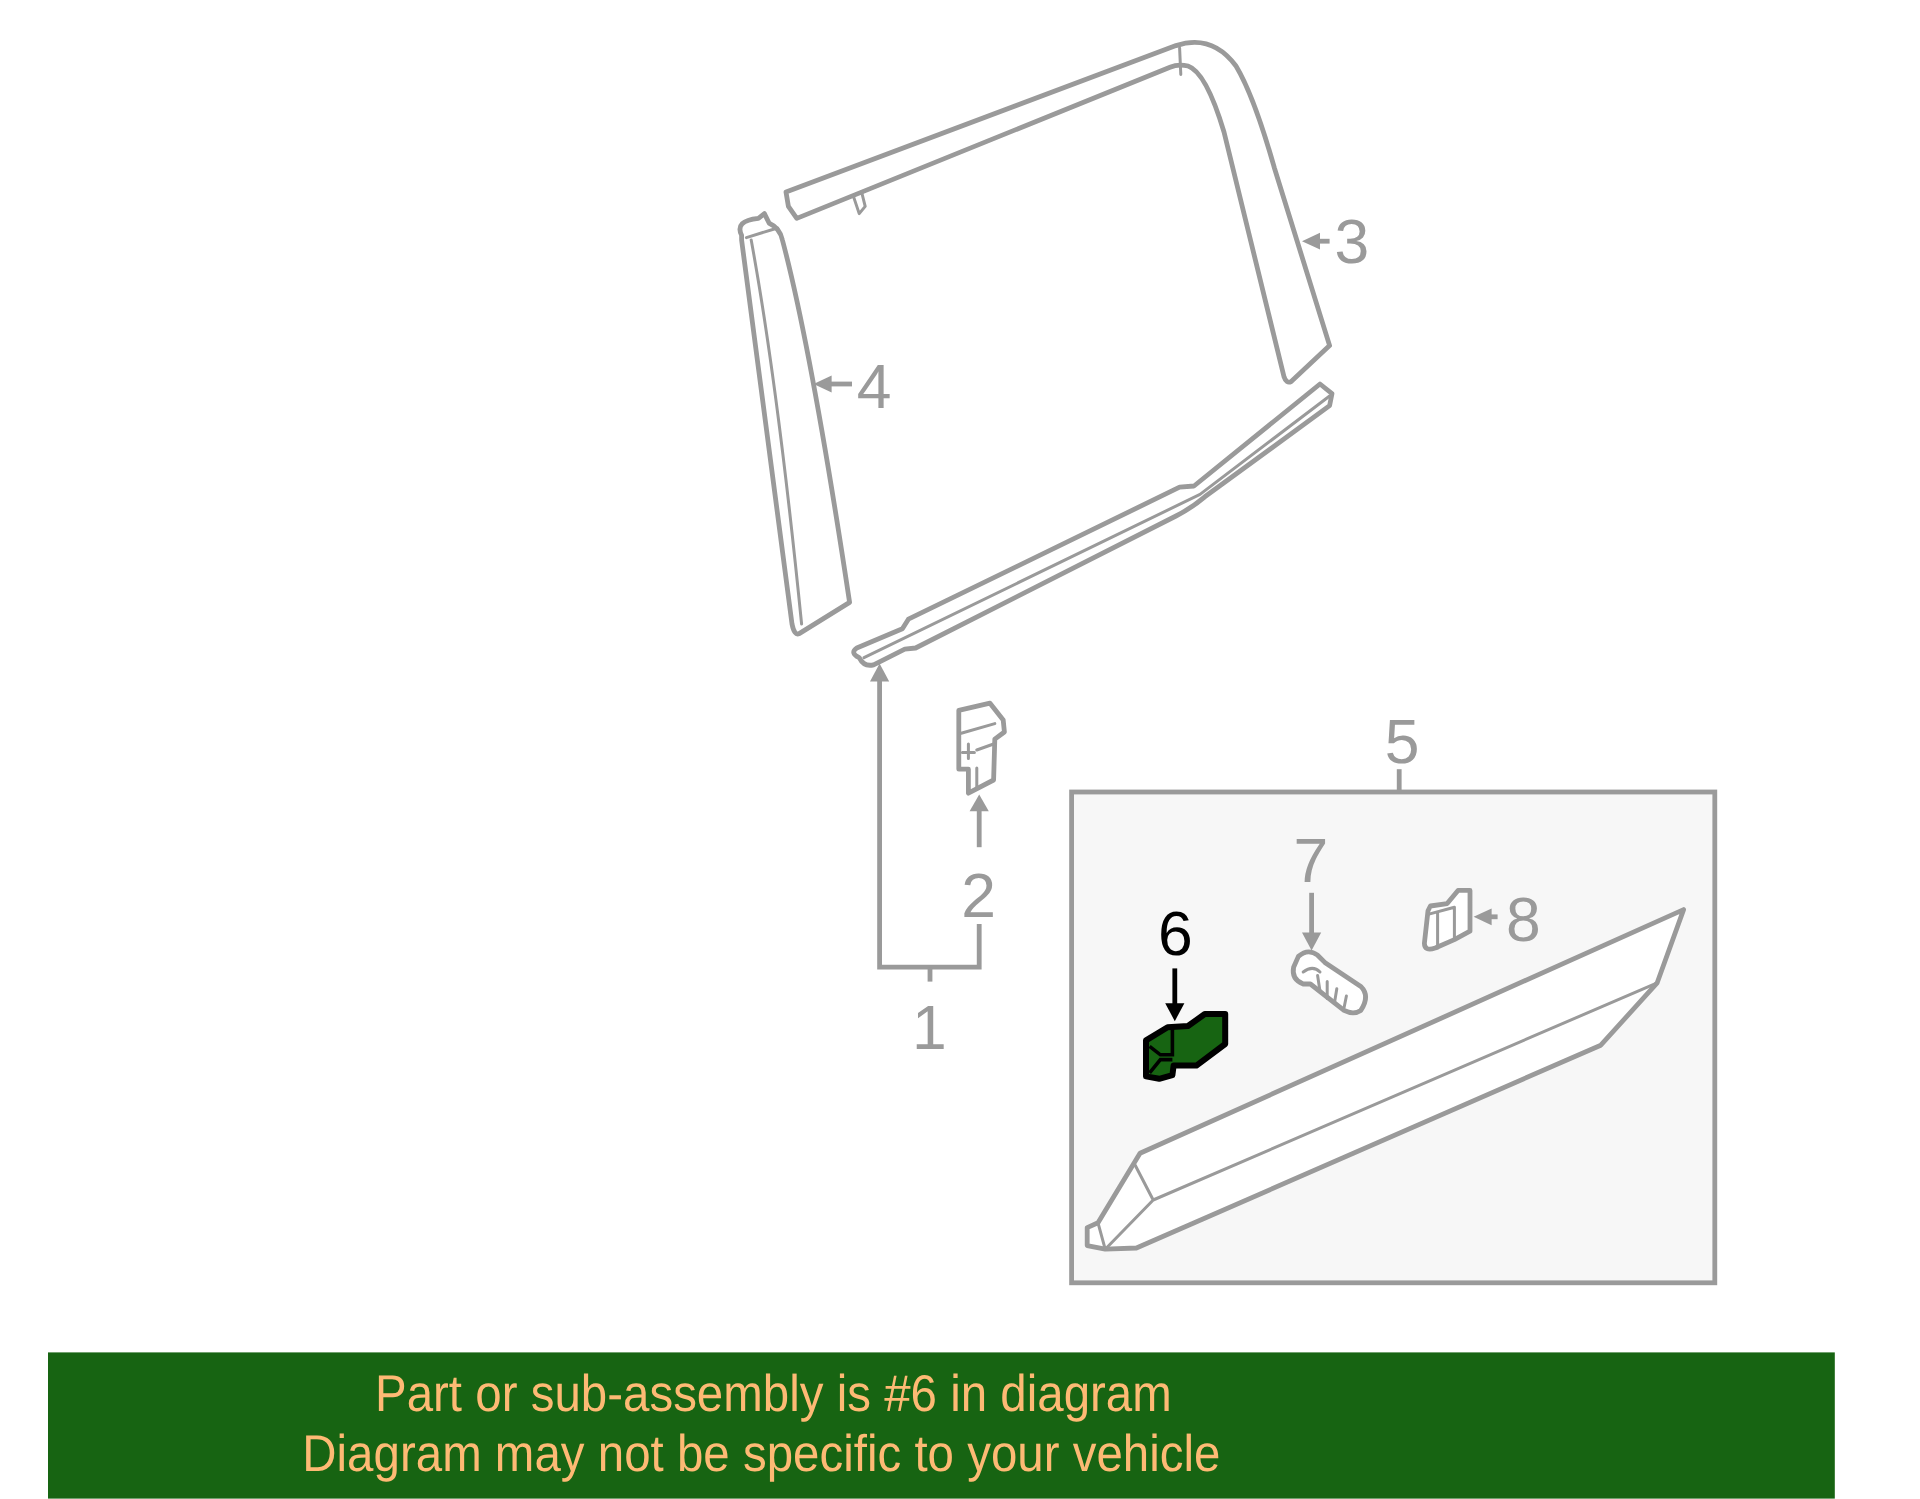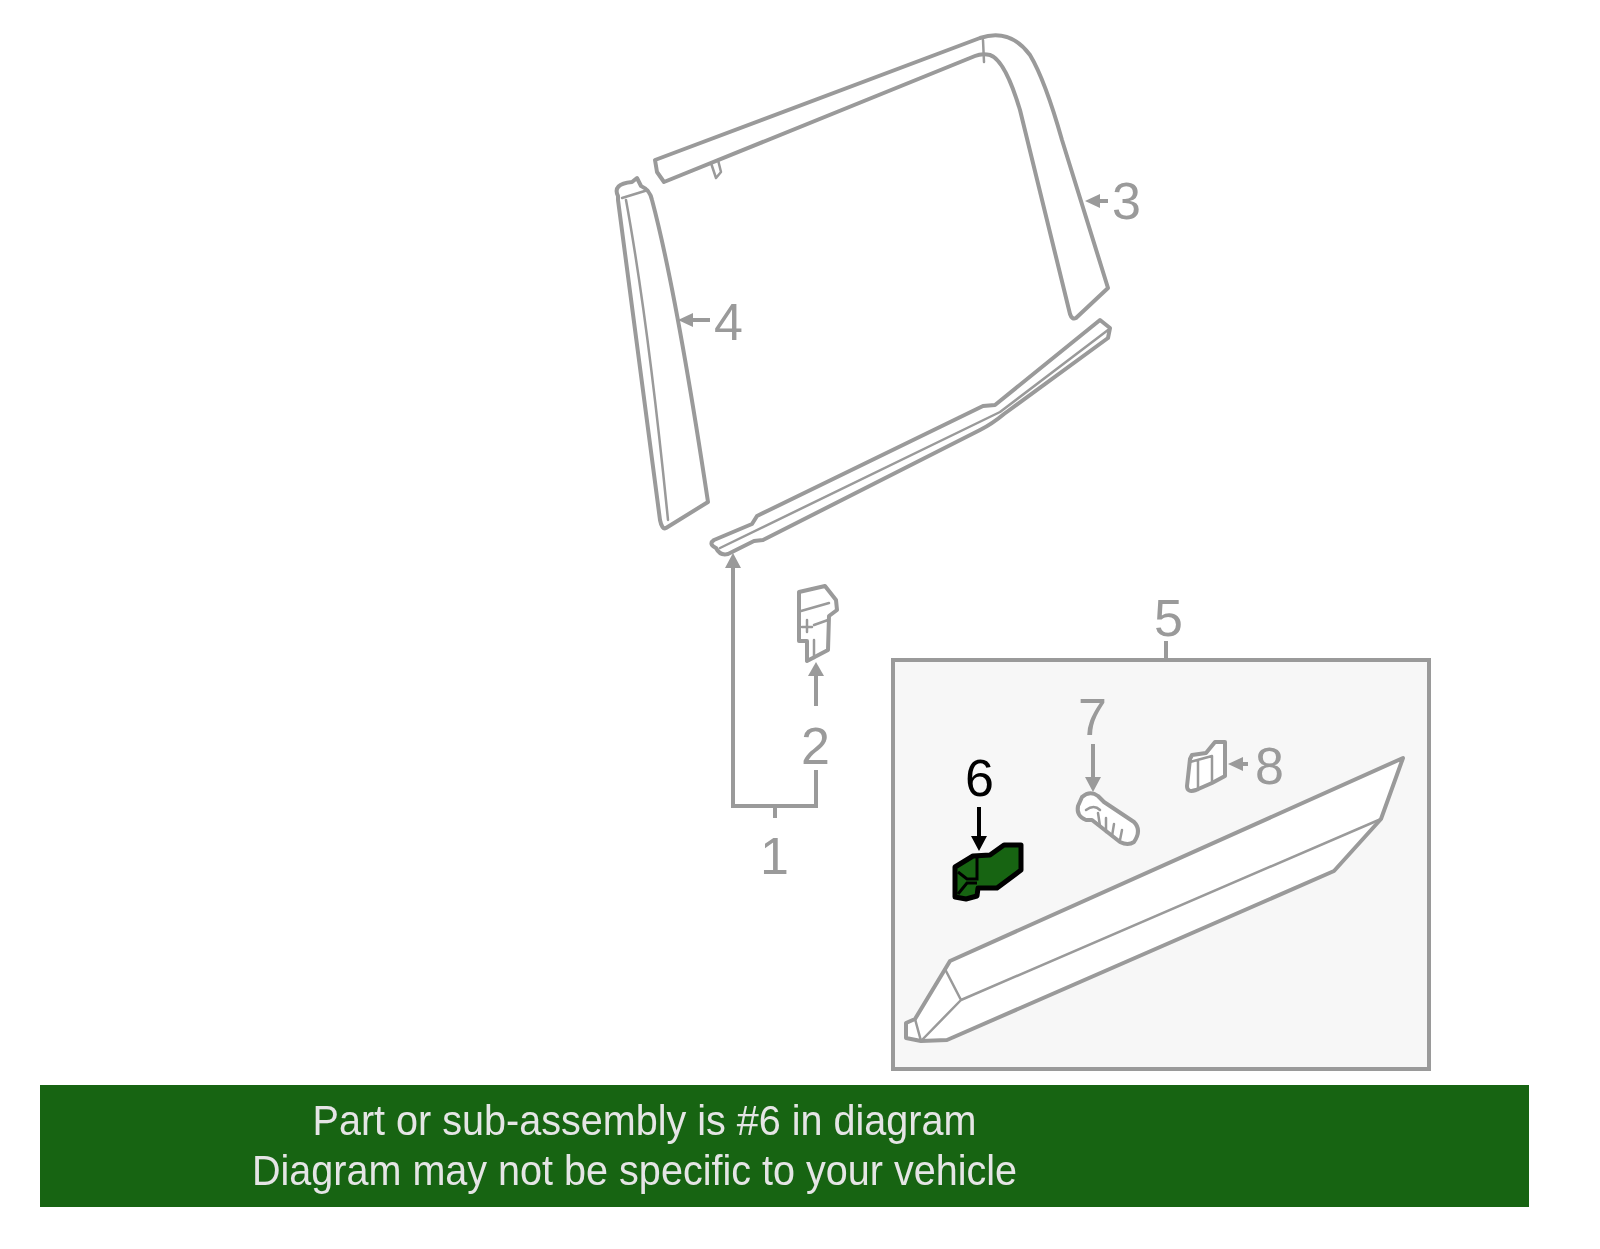--- a/index.html
+++ b/index.html
@@ -10,22 +10,22 @@
   .part-thin { fill: none; stroke: #9a9a9a; stroke-width: 2.5; stroke-linejoin: round; stroke-linecap: round; }
   .leader { fill: none; stroke: #9a9a9a; stroke-width: 4; }
   .arrowhead { fill: #9a9a9a; }
   .callout { font-family: "Liberation Sans", sans-serif; font-size: 52px; fill: #9a9a9a; }
   .callout-active { font-family: "Liberation Sans", sans-serif; font-size: 52px; fill: #000000; }
   .leader-active { fill: none; stroke: #000000; stroke-width: 4; }
   .arrowhead-active { fill: #000000; }
   .highlight-part { fill: #176412; stroke: #000000; stroke-width: 5; stroke-linejoin: round; }
   .highlight-line { fill: none; stroke: #000000; stroke-width: 3; }
   .subassembly-box { fill: #f7f7f7; stroke: #9a9a9a; stroke-width: 4; }
-  #banner { position: absolute; left: 40px; top: 1085px; width: 1489px; height: 122px;
-            background: #176412; color: #e5e5e5; text-align: center; }
+  #banner { position: absolute; left: 40px; top: 1127px; width: 1489px; height: 122px;
+            background: #176412; color: #fdba74; text-align: center; }
   #banner .line { font-family: "Liberation Sans", sans-serif; font-size: 43px; line-height: 50px;
                   transform: scaleX(0.92); }
   #banner .l1 { position: absolute; left: 0; top: 10px; width: 1489px; margin-left: -140px; }
   #banner .l2 { position: absolute; left: 0; top: 60px; width: 1489px; margin-left: -150px; }
 </style>
 </head>
 <body>
 
 <svg id="diagram" viewBox="0 0 1600 1249" xmlns="http://www.w3.org/2000/svg">
 

